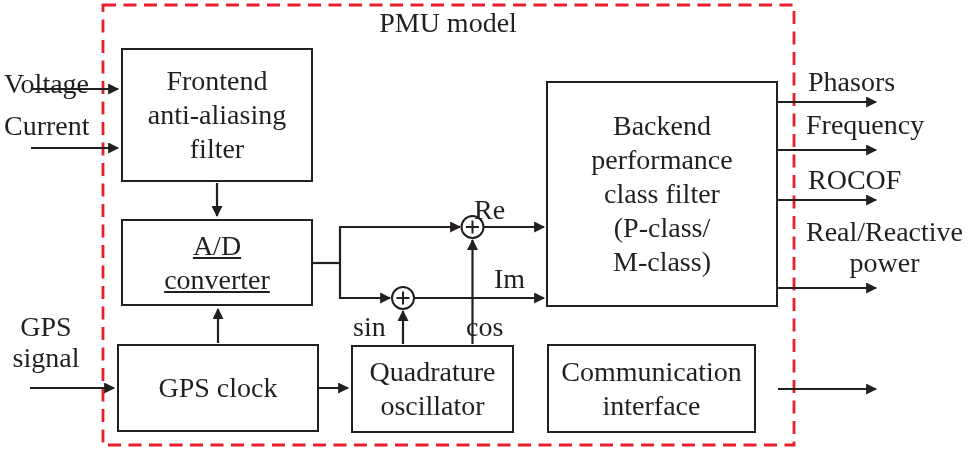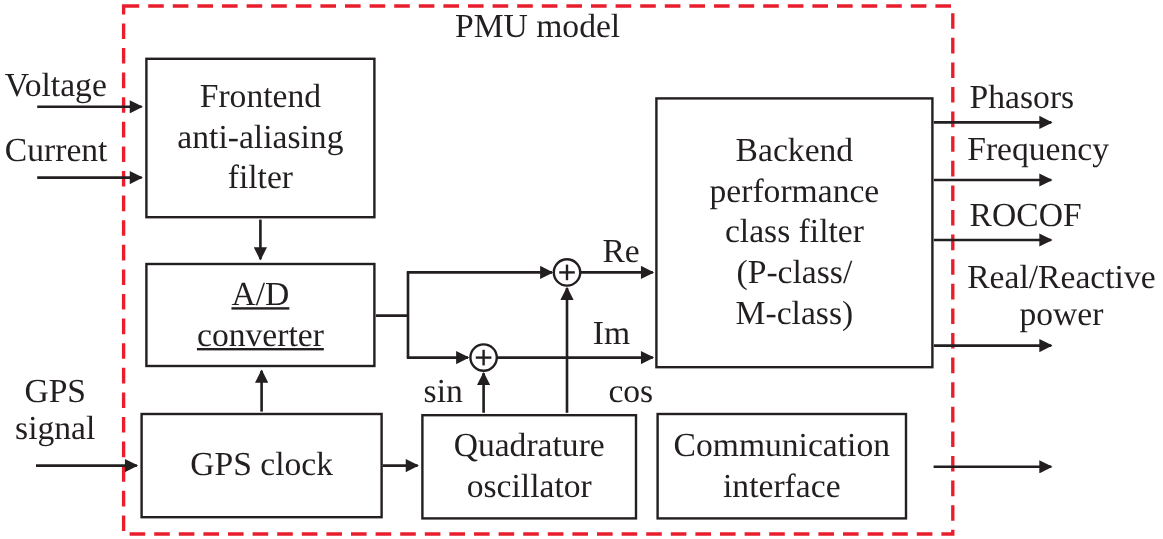--- a/index.html
+++ b/index.html
@@ -14,32 +14,32 @@
     font-size:28px;line-height:34px;white-space:pre-line;z-index:2;
   }
   .lbl{
     position:absolute;font-size:28px;line-height:31px;white-space:pre-line;z-index:3;font-family:Liberation Serif, serif;
   }
   .lbl.center{text-align:center;}
   
   #blk-frontend{left:121px;top:48px;width:192px;height:134px;}
   #blk-adc{left:121px;top:219px;width:192px;height:87px;text-decoration:underline;}
   #blk-gps-clock{left:117px;top:344px;width:202px;height:88px;}
-  #blk-quadrature{left:351px;top:345px;width:180px;height:88px;}
+  #blk-quadrature{left:351px;top:345px;width:163px;height:88px;}
   #blk-backend{left:546px;top:81px;width:232px;height:226px;}
   #blk-comm{left:547px;top:344px;width:209px;height:89px;text-align:center;}
   
   #lbl-title{left:368px;top:7px;width:160px;}
-  #lbl-voltage{left:4px;top:56px;}
+  #lbl-voltage{left:4px;top:68px;}
   #lbl-current{left:4px;top:110px;}
   #lbl-gps{left:6px;top:311px;width:80px;}
-  #lbl-re{left:502px;top:194px;}
+  #lbl-re{left:474px;top:194px;}
   #lbl-im{left:494px;top:263px;}
   #lbl-sin{left:353px;top:311px;}
-  #lbl-cos{left:507px;top:311px;}
+  #lbl-cos{left:466px;top:311px;}
   #lbl-phasors{left:808px;top:66px;}
   #lbl-frequency{left:806px;top:109px;}
   #lbl-rocof{left:808px;top:164px;}
   #lbl-power{left:800px;top:216px;width:169px;}
   #lbl-message{left:796px;top:317px;width:124px;}
 </style>
 </head>
 <body>
 
 <div class="canvas">

